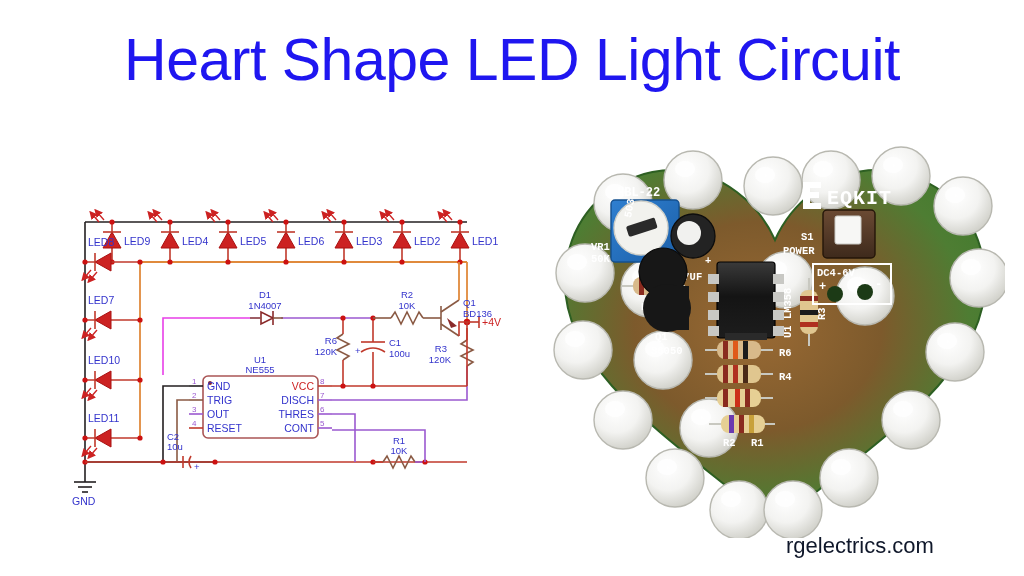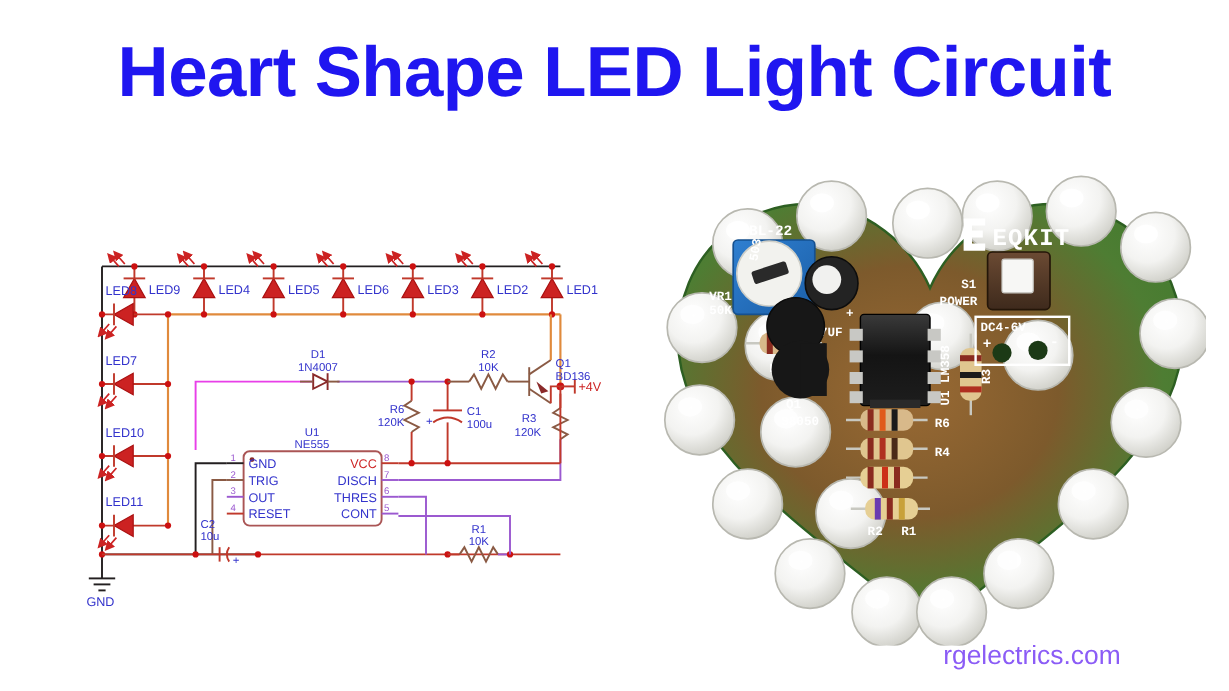--- a/index.html
+++ b/index.html
@@ -20,33 +20,33 @@
     background: #ffffff;
   }
   
   #title {
     position: absolute;
     top: 26px;
     left: 0;
     width: 1024px;
     text-align: center;
     font-family: "Liberation Sans", sans-serif;
-    font-weight: bold;
+    font-weight: normal;
     font-size: 59px;
     letter-spacing: -0.5px;
     color: #1f16f0;
     white-space: nowrap;
   }
   
   #watermark {
     position: absolute;
     left: 786px;
     top: 533px;
     font-size: 22px;
-    color: #8b5cf6;
+    color: #0f172a;
     font-family: "Liberation Sans", sans-serif;
   }
   
   #schematic {
     position: absolute;
     left: 55px;
     top: 200px;
     width: 470px;
     height: 310px;
   }

